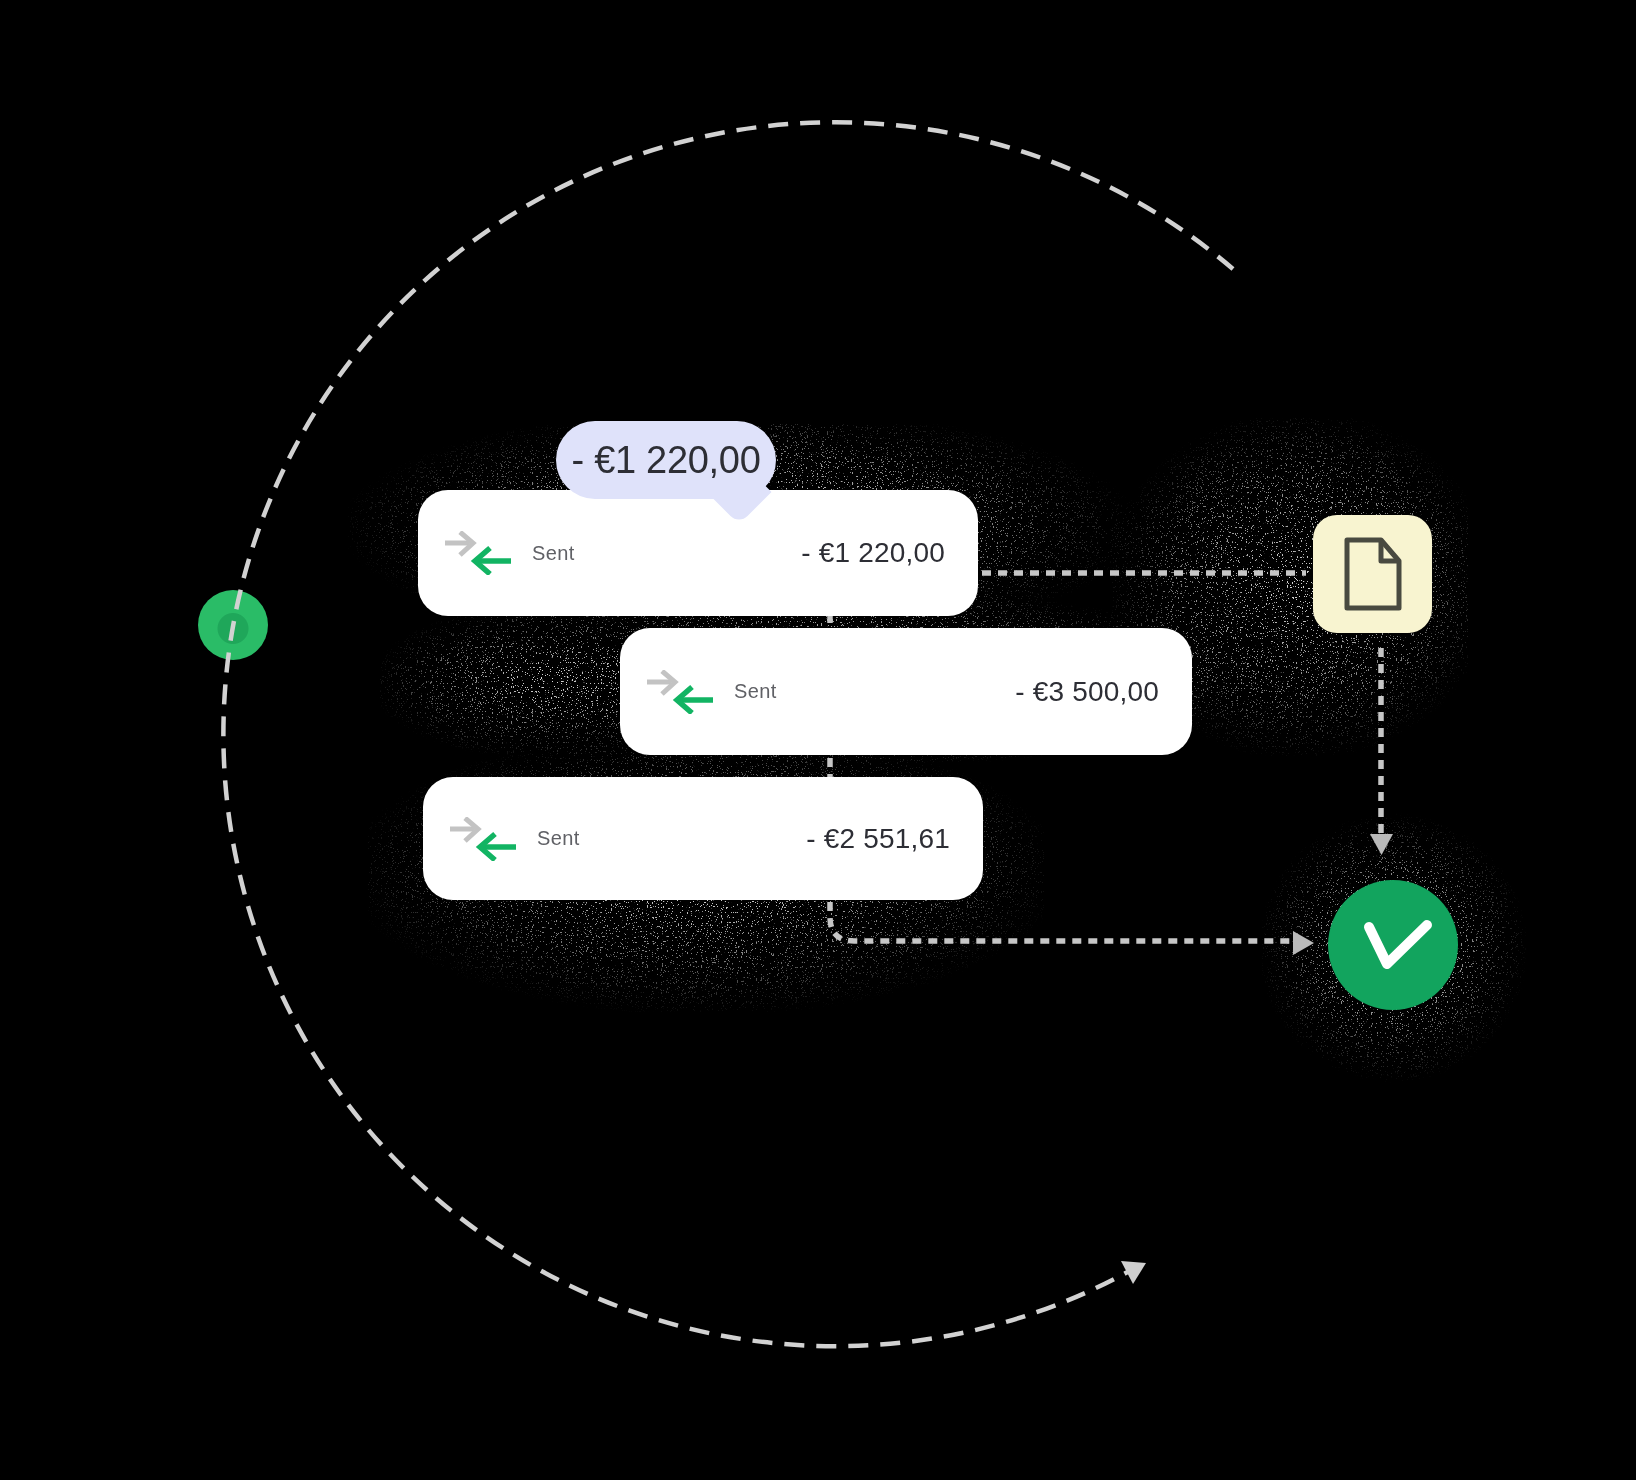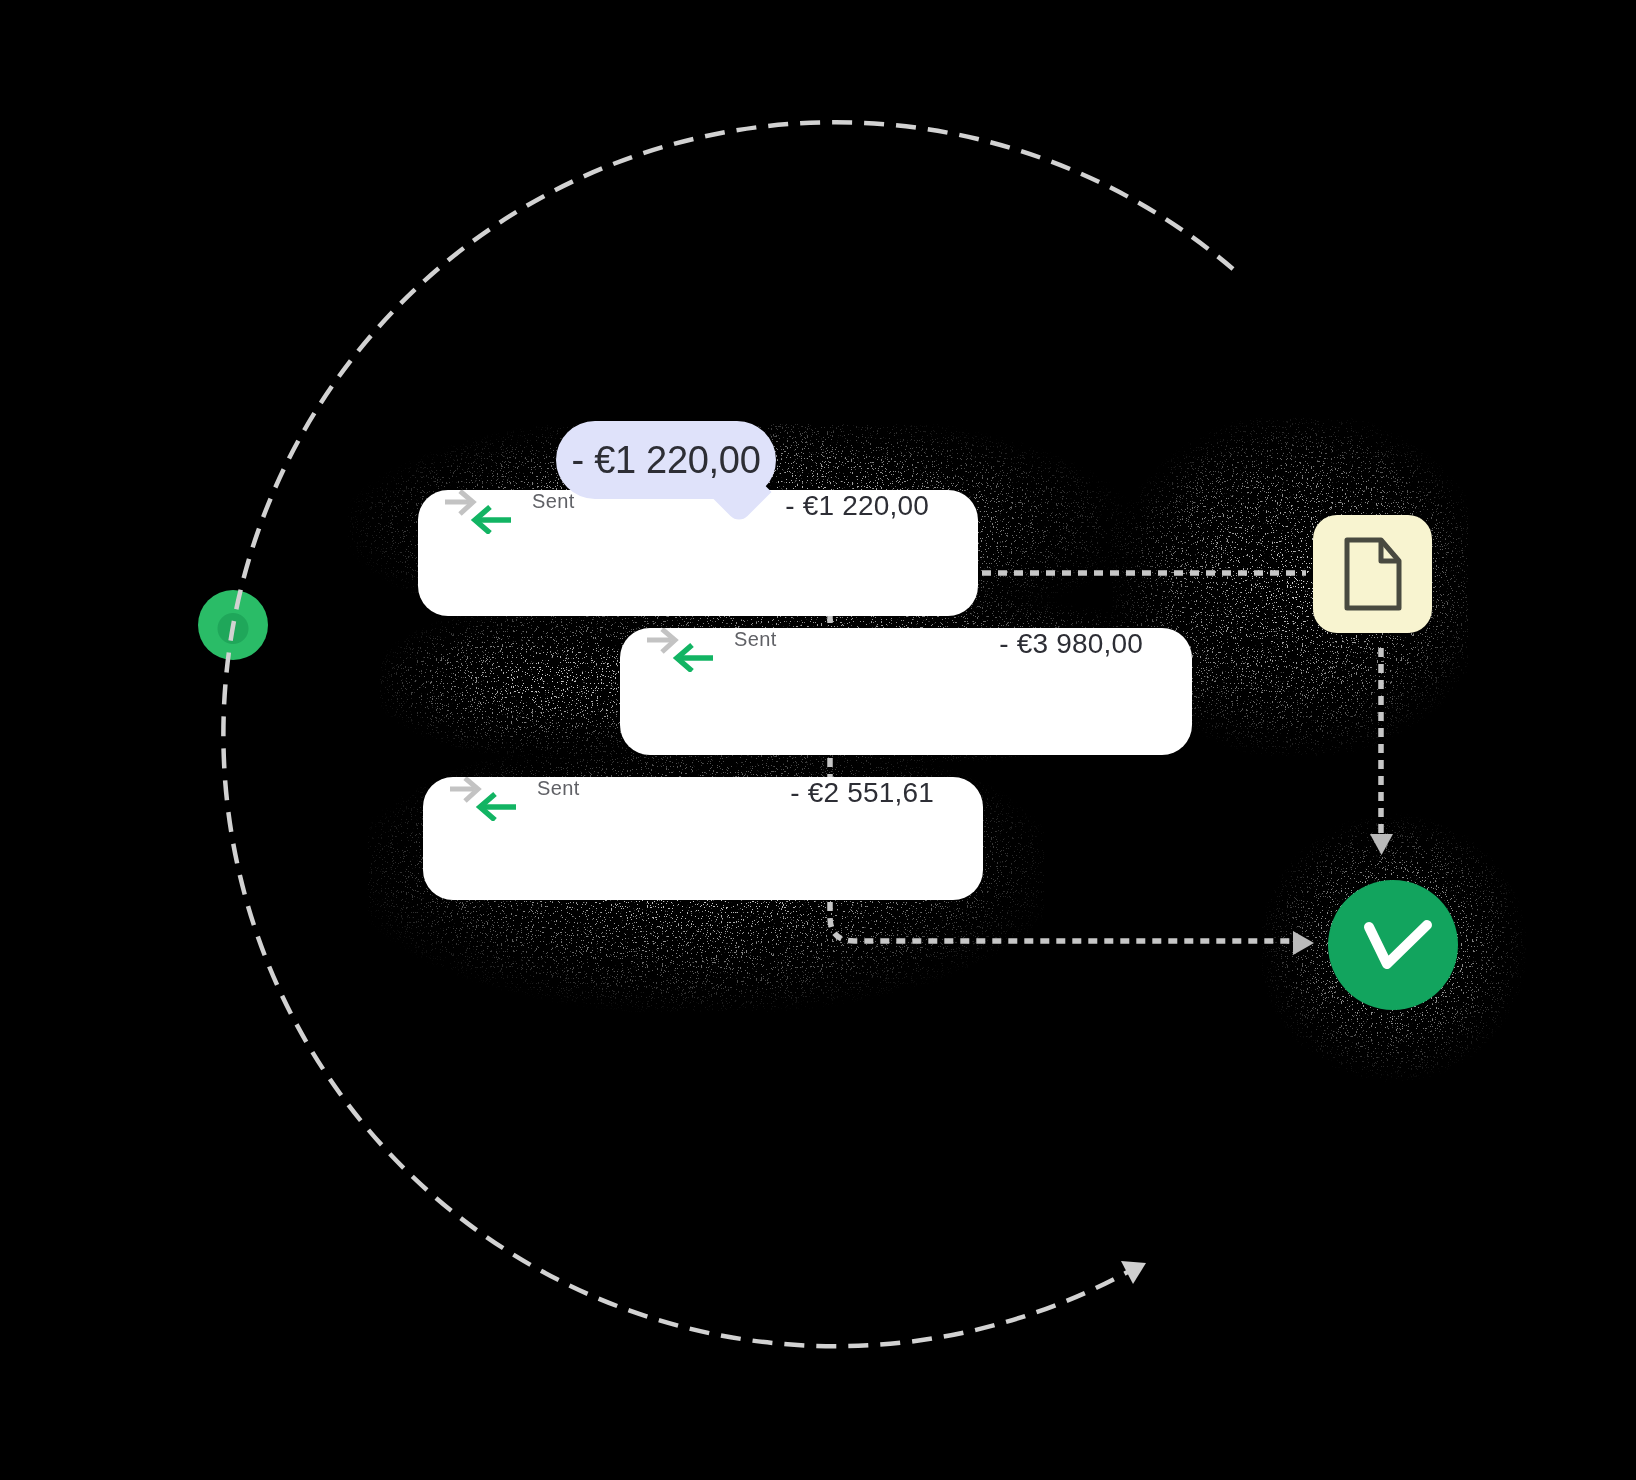--- a/index.html
+++ b/index.html
@@ -28,22 +28,22 @@
     width: 70px; height: 70px;
     border-radius: 50%;
     background: radial-gradient(circle at 50% 55%, var(--c-green_dot_inner,#1fa75a) 0 15px, var(--c-green_dot,#2abc67) 16px);
   }
 
   
   .card {
     position: absolute; z-index: 10;
     background: var(--c-card, #fff);
     border-radius: 30px;
-    display: flex; align-items: flex-start;
-    padding-left: 26px; padding-right: 49px;
+    display: flex; align-items: center;
+    padding-left: 26px; padding-right: 33px;
     box-sizing: border-box;
   }
   #card-1 { left: 418px; top: 490px; width: 560px; height: 126px; }
   #card-2 { left: 620px; top: 628px; width: 572px; height: 127px; }
   #card-3 { left: 423px; top: 777px; width: 560px; height: 123px; }
 
   .t-icon { width: 68px; height: 44px; flex: 0 0 auto; }
   .t-icon svg { display: block; }
   .arr-gray  { stroke: #c3c3c3; stroke-width: 5;   fill: none; }
   .arr-green { stroke: var(--c-green_bright, #12b463); stroke-width: 5.5; fill: none; }
@@ -196,21 +196,21 @@
             <path d="M1 12 H25"></path>
             <path d="M16 1 L29 12 L16 24"></path>
           </g>
         <g class="arr-green">
             <path d="M67 30 H32"></path>
             <path d="M46 17 L31 30 L46 43"></path>
           </g>
       </svg>
     </span>
     <span class="t-label">Sent</span>
-    <span class="t-amount">- €3 980,00</span>
+    <span class="t-amount">- €3 500,00</span>
   </div>
 
   <div class="card" id="card-3">
     <span class="t-icon">
       <svg width="68" height="44" viewBox="0 0 68 44">
         <g class="arr-gray">
             <path d="M1 12 H25"></path>
             <path d="M16 1 L29 12 L16 24"></path>
           </g>
         <g class="arr-green">

